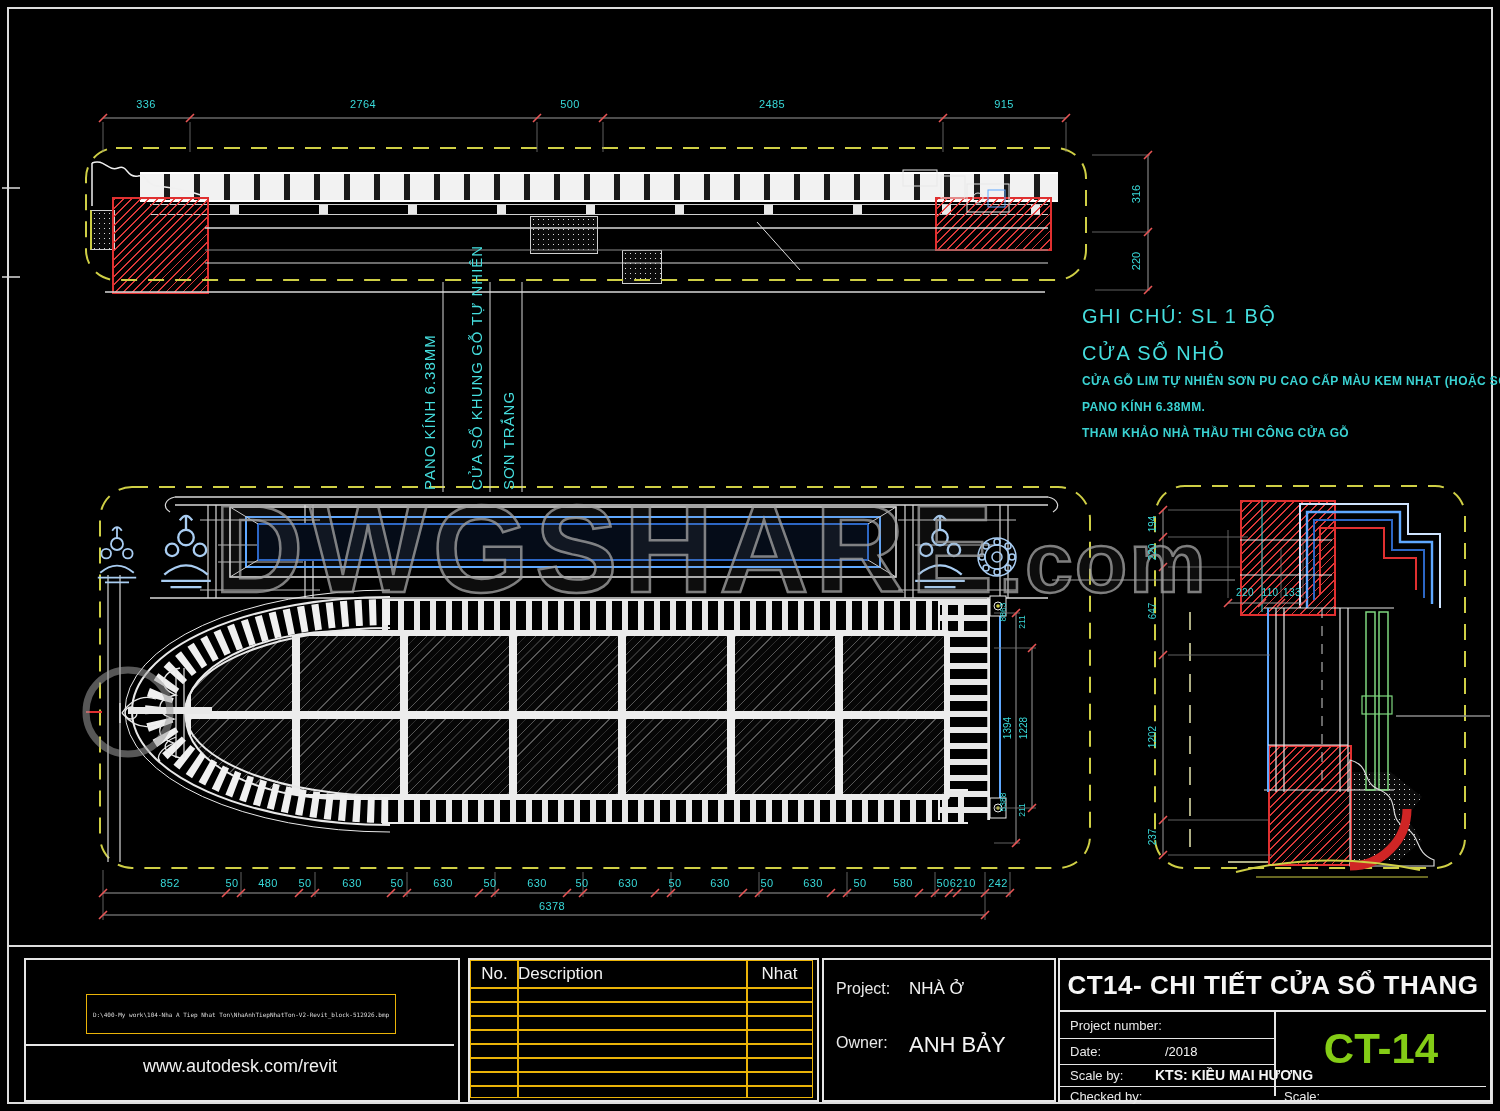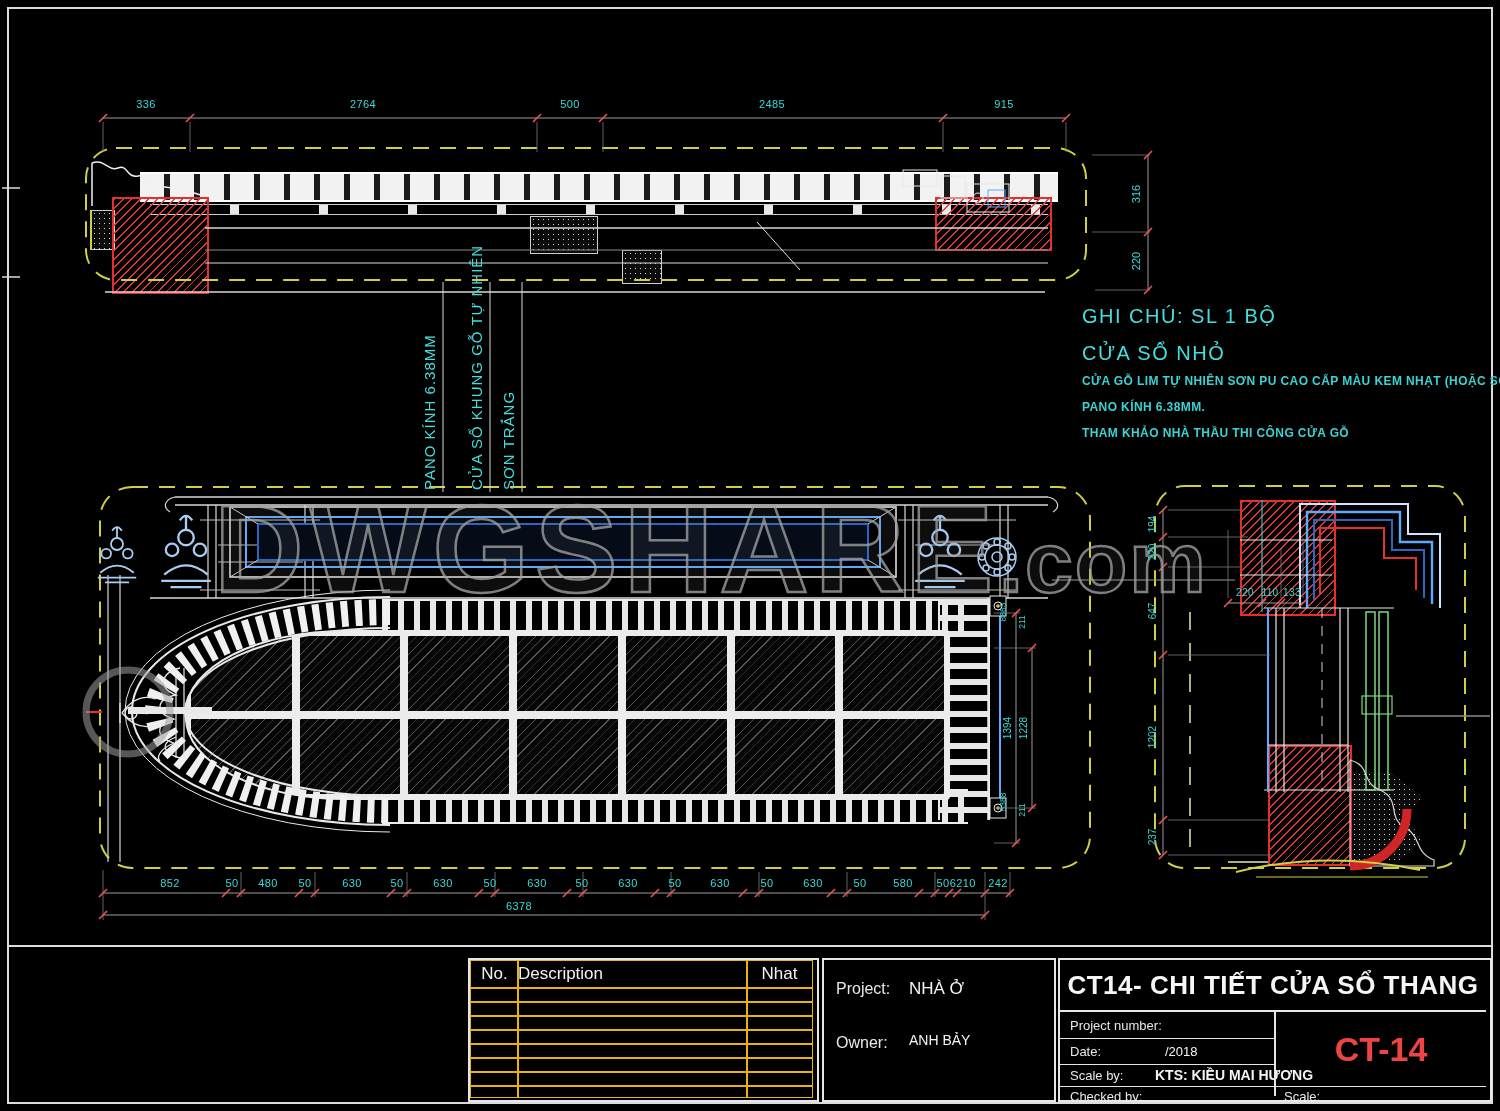--- a/index.html
+++ b/index.html
@@ -258,21 +258,21 @@
   <span class="dim" style="left:675px;top:883px">50</span>
   <span class="dim" style="left:720px;top:883px">630</span>
   <span class="dim" style="left:767px;top:883px">50</span>
   <span class="dim" style="left:813px;top:883px">630</span>
   <span class="dim" style="left:860px;top:883px">50</span>
   <span class="dim" style="left:903px;top:883px">580</span>
   <span class="dim" style="left:943px;top:883px">50</span>
   <span class="dim" style="left:953px;top:883px">6</span>
   <span class="dim" style="left:966px;top:883px">210</span>
   <span class="dim" style="left:998px;top:883px">242</span>
-  <span class="dim" style="left:519px;top:906px">6378</span>
+  <span class="dim" style="left:552px;top:906px">6378</span>
 
   <span class="dimr sm" style="left:1003px;top:612px">8863</span>
   <span class="dimr sm" style="left:1022px;top:622px">211</span>
   <span class="dimr md" style="left:1007px;top:728px">1394</span>
   <span class="dimr md" style="left:1023px;top:728px">1228</span>
   <span class="dimr sm" style="left:1003px;top:802px">5388</span>
   <span class="dimr sm" style="left:1022px;top:810px">211</span>
 
   <span class="dimr md" style="left:1152px;top:524px">194</span>
   <span class="dimr md" style="left:1152px;top:552px">220</span>
@@ -286,20 +286,27 @@
   <span class="callout" style="left:421px;top:490px">PANO KÍNH 6.38MM</span>
   <span class="callout" style="left:468px;top:490px">CỬA SỔ KHUNG GỖ TỰ NHIÊN</span>
   <span class="callout" style="left:500px;top:490px">SƠN TRẮNG</span>
 
   <span class="note-big" style="left:1082px;top:305px">GHI CHÚ: SL 1 BỘ</span>
   <span class="note-big" style="left:1082px;top:342px">CỬA SỔ NHỎ</span>
   <span class="note-sm" style="left:1082px;top:374px">CỬA GỖ LIM TỰ NHIÊN SƠN PU CAO CẤP MÀU KEM NHẠT (HOẶC SƠN MÀU CỤ ĐẬM)</span>
   <span class="note-sm" style="left:1082px;top:400px">PANO KÍNH 6.38MM.</span>
   <span class="note-sm" style="left:1082px;top:426px">THAM KHẢO NHÀ THẦU THI CÔNG CỬA GỖ</span>
 
+  <div class="tb" style="left:24px;top:958px;width:432px;height:140px;">
+    <div class="cell" style="left:60px;top:34px;width:308px;height:38px;display:flex;align-items:center;justify-content:center;overflow:hidden;">
+      <span style="font-family:'DejaVu Sans Mono',monospace;font-size:6px;color:#ddd;white-space:nowrap;">D:\400-My work\104-Nha A Tiep Nhat Ton\NhaAnhTiepNhatTon-V2-Revit_block-512926.bmp</span>
+    </div>
+    <div class="tb-line" style="left:0;top:84px;width:428px;height:2px;"></div>
+    <div class="abs" style="left:0;top:96px;width:428px;text-align:center;font-size:18px;color:#f0f0f0;">www.autodesk.com/revit</div>
+  </div>
 
   <div class="tb" style="left:468px;top:958px;width:347px;height:140px;">
     <div class="cell hdr" style="left:0;top:0;width:47px;height:26px;text-align:center;line-height:26px;">No.</div>
     <div class="cell hdr" style="left:47px;top:0;width:229px;height:26px;text-align:left;line-height:26px;">Description</div>
     <div class="cell hdr" style="left:276px;top:0;width:65px;height:26px;text-align:center;line-height:26px;">Nhat</div>
     <div class="cell" style="left:0;top:28px;width:47px;height:12px;"></div>
       <div class="cell" style="left:47px;top:28px;width:229px;height:12px;"></div>
       <div class="cell" style="left:276px;top:28px;width:65px;height:12px;"></div>
     <div class="cell" style="left:0;top:42px;width:47px;height:12px;"></div>
       <div class="cell" style="left:47px;top:42px;width:229px;height:12px;"></div>
@@ -321,37 +328,37 @@
       <div class="cell" style="left:276px;top:112px;width:65px;height:12px;"></div>
     <div class="cell" style="left:0;top:126px;width:47px;height:10px;"></div>
       <div class="cell" style="left:47px;top:126px;width:229px;height:10px;"></div>
       <div class="cell" style="left:276px;top:126px;width:65px;height:10px;"></div>
   </div>
 
   <div class="tb" style="left:822px;top:958px;width:230px;height:140px;">
     <span class="abs lbl" style="left:12px;top:20px;font-size:16px;">Project:</span>
     <span class="abs val" style="left:85px;top:19px;font-size:17px;font-weight:normal;">NHÀ Ở</span>
     <span class="abs lbl" style="left:12px;top:74px;font-size:16px;">Owner:</span>
-    <span class="abs val" style="left:85px;top:72px;font-size:14px;font-weight:normal;">ANH BẢY</span>
+    <span class="abs val" style="left:85px;top:72px;font-size:22px;font-weight:normal;">ANH BẢY</span>
   </div>
 
   <div class="tb" style="left:1058px;top:958px;width:430px;height:140px;">
     <div class="abs" style="left:0;top:0;width:426px;height:50px;border-bottom:2px solid #e6e6e6;
          display:flex;align-items:center;justify-content:center;">
       <span style="font-size:26px;font-weight:bold;color:#f6f6f6;white-space:nowrap;letter-spacing:.5px;">CT14- CHI TIẾT CỬA SỔ THANG</span>
     </div>
     <div class="tb-line" style="left:214px;top:52px;width:2px;height:84px;"></div>
     <div class="tb-line" style="left:0;top:78px;width:214px;height:1px;"></div>
     <div class="tb-line" style="left:0;top:104px;width:214px;height:1px;"></div>
     <div class="tb-line" style="left:0;top:126px;width:426px;height:1px;"></div>
     <span class="abs lbl" style="left:10px;top:58px;">Project number:</span>
     <span class="abs lbl" style="left:10px;top:84px;">Date:</span>
     <span class="abs lbl" style="left:105px;top:84px;color:#f4f4f4;">/2018</span>
     <span class="abs lbl" style="left:10px;top:108px;">Scale by:</span>
     <span class="abs val" style="left:95px;top:107px;">KTS: KIỀU MAI HƯƠNG</span>
     <span class="abs lbl" style="left:10px;top:129px;">Checked by:</span>
     <span class="abs lbl" style="left:224px;top:129px;">Scale:</span>
     <div class="abs" style="left:216px;top:52px;width:210px;height:74px;display:flex;align-items:center;justify-content:center;">
-      <span style="font-size:34px;font-weight:bold;color:#ef4444;">CT-14</span>
+      <span style="font-size:42px;font-weight:bold;color:#84cc16;">CT-14</span>
     </div>
   </div>
 
 </div>
 
 </body></html>

